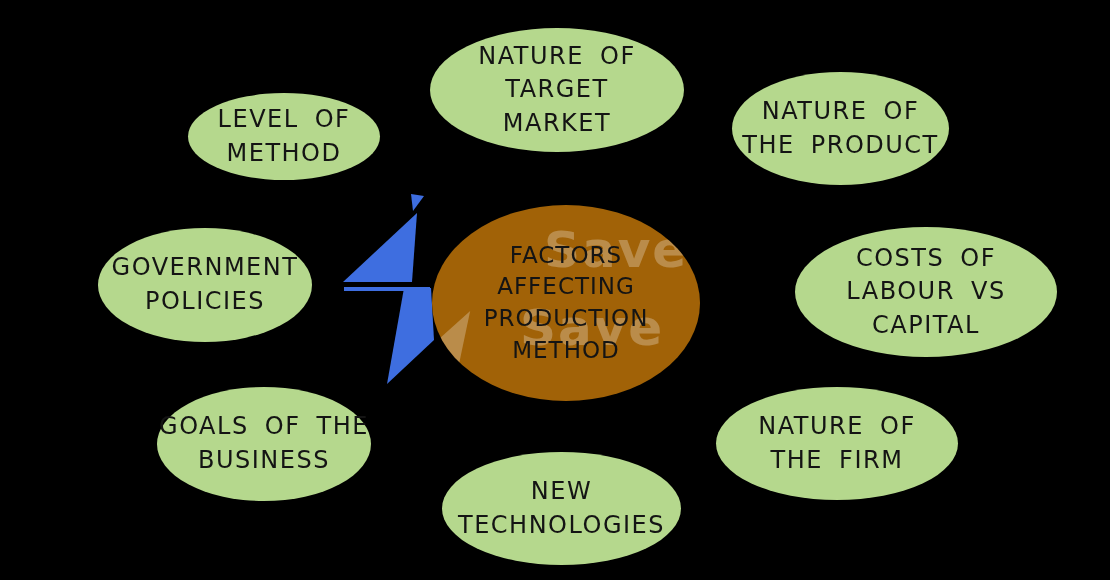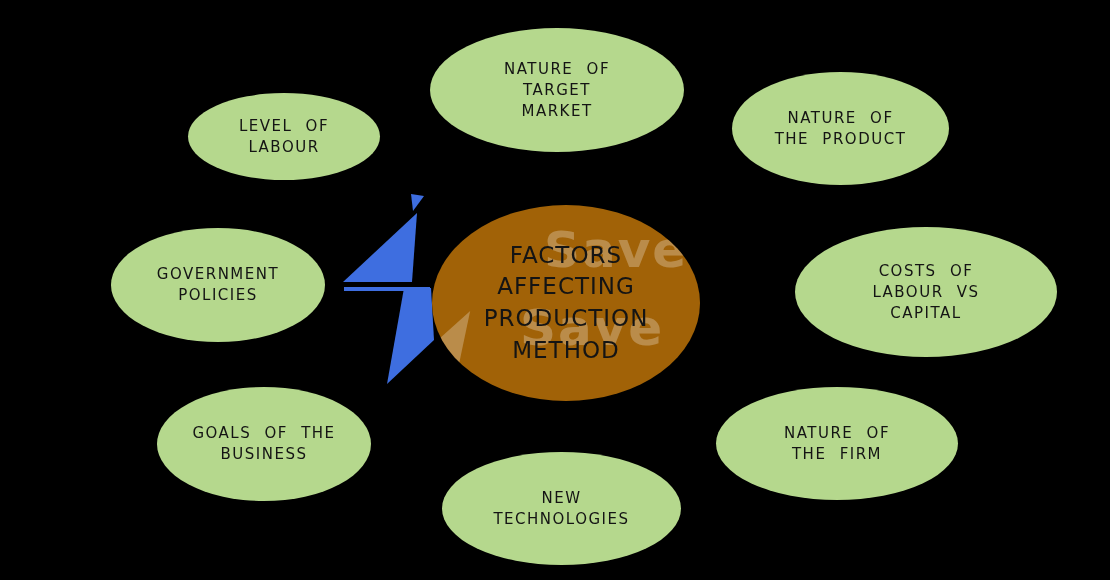--- a/index.html
+++ b/index.html
@@ -7,30 +7,30 @@
     position:relative;width:1110px;height:580px;background:#000;
     font-family:"DejaVu Sans",sans-serif;overflow:hidden;
   }
   .node{
     position:absolute;border-radius:50%;
     display:flex;align-items:center;justify-content:center;
     text-align:center;color:#141414;
   }
   .node .label{
     white-space:pre-line;letter-spacing:1.5px;word-spacing:7px;
-    line-height:1.4;font-size:15px;position:relative;z-index:3;
+    line-height:1.4;font-size:24px;position:relative;z-index:3;
   }
   .factor{background:#b5d88d;}
   .center-node{background:#a16207;overflow:hidden;z-index:2;}
   .center-node .label{font-size:23px;line-height:1.38;letter-spacing:1px;}
   
   .f0{left:188px;top:93px;width:192px;height:87px;}
   .f1{left:430px;top:28px;width:254px;height:124px;}
   .f2{left:732px;top:72px;width:217px;height:113px;}
-  .f3{left:111px;top:228px;width:214px;height:114px;align-items:center;}
+  .f3{left:98px;top:228px;width:214px;height:114px;align-items:center;}
   .f4{left:795px;top:227px;width:262px;height:130px;}
   .f5{left:157px;top:387px;width:214px;height:114px;}
   .f6{left:716px;top:387px;width:242px;height:113px;}
   .f7{left:442px;top:452px;width:239px;height:113px;}
   .center-node{left:432px;top:205px;width:268px;height:196px;}
   
   .wm{
     position:absolute;color:rgba(255,255,255,0.27);
     font-size:50px;font-weight:600;letter-spacing:2px;z-index:1;
   }
@@ -60,21 +60,21 @@
     <span class="wm wm-exams">Save</span>
     <div class="wm-bolt"></div>
     <span class="label">FACTORS
 AFFECTING
 PRODUCTION
 METHOD</span>
   </div>
 
   <div class="node factor f0">
     <span class="label">LEVEL OF
-LABOUR</span>
+METHOD</span>
   </div>
 
   <div class="node factor f1">
     <span class="label">NATURE OF
 TARGET
 MARKET</span>
   </div>
 
   <div class="node factor f2">
     <span class="label">NATURE OF

